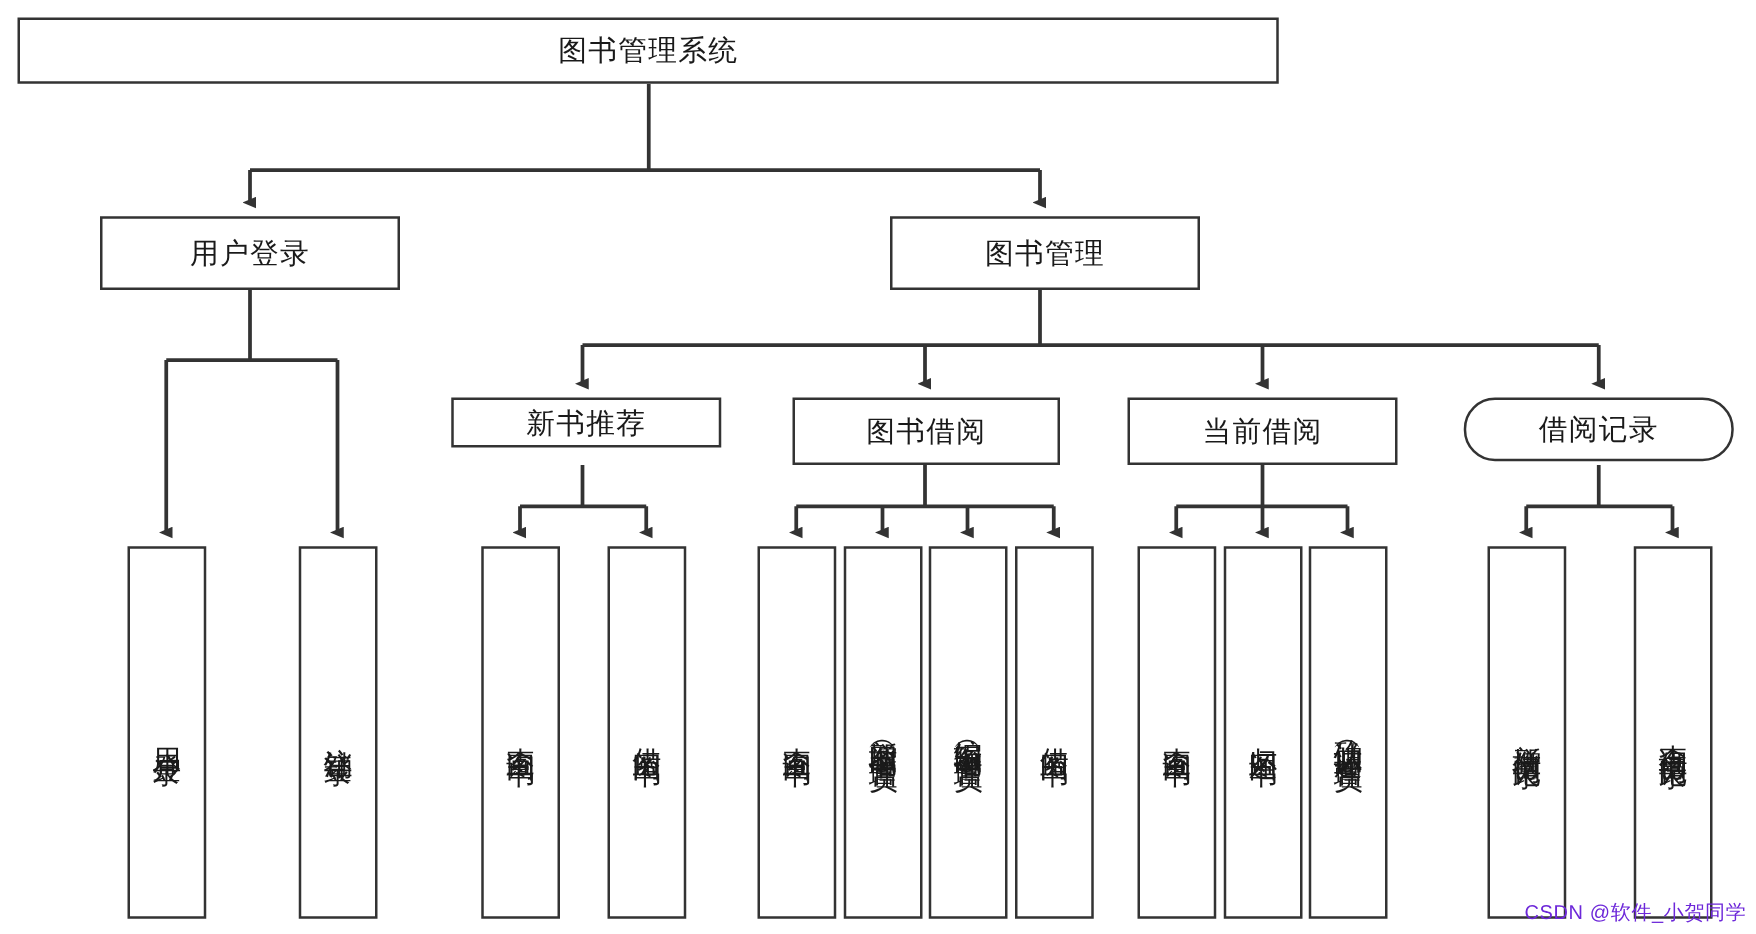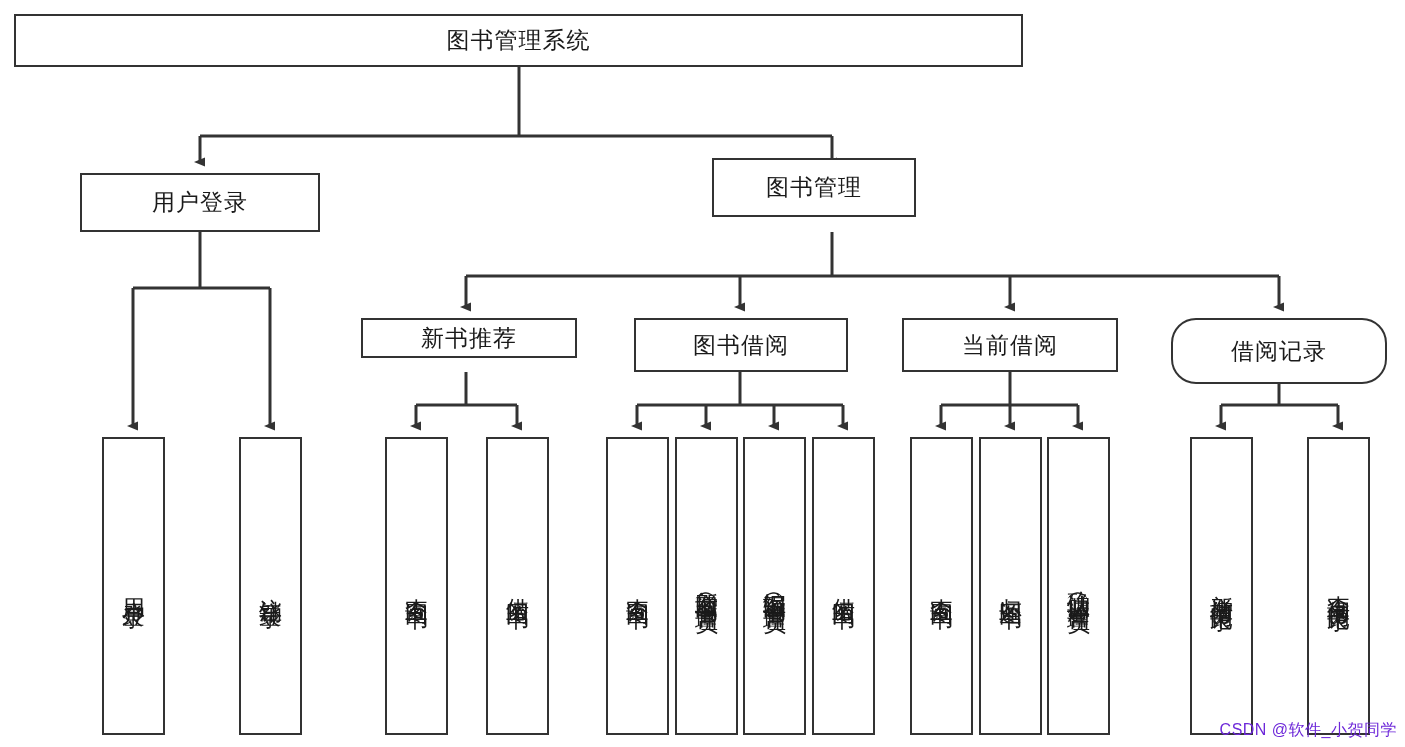--- a/index.html
+++ b/index.html
@@ -119,34 +119,34 @@
     </g>
   </svg>
 
   <div class="node h" style="left:14px; top:14px; width:1009px; height:53px;">
     <span>图书管理系统</span>
   </div>
 
   <div class="node h" style="left:80px; top:173px; width:240px; height:59px;">
     <span>用户登录</span>
   </div>
-  <div class="node h" style="left:712px; top:158px; width:204px; height:59px;">
+  <div class="node h" style="left:712px; top:173px; width:248px; height:59px;">
     <span>图书管理</span>
   </div>
 
   <div class="node h" style="left:361px; top:318px; width:216px; height:40px;">
     <span>新书推荐</span>
   </div>
   <div class="node h" style="left:902px; top:318px; width:216px; height:54px;">
     <span>当前借阅</span>
   </div>
   <div class="node h" style="left:634px; top:318px; width:214px; height:54px;">
     <span>图书借阅</span>
   </div>
-  <div class="node h" style="left:1171px; top:318px; width:216px; height:66px;border-radius:25px;">
+  <div class="node h" style="left:1171px; top:318px; width:216px; height:51px;border-radius:25px;">
     <span>借阅记录</span>
   </div>
 
   <div class="node v" style="left:102px; top:437px; width:63px; height:298px;">
     <span class="vtext">用户登录</span>
   </div>
   <div class="node v" style="left:239px; top:437px; width:63px; height:298px;">
     <span class="vtext">注销登录</span>
   </div>
 

